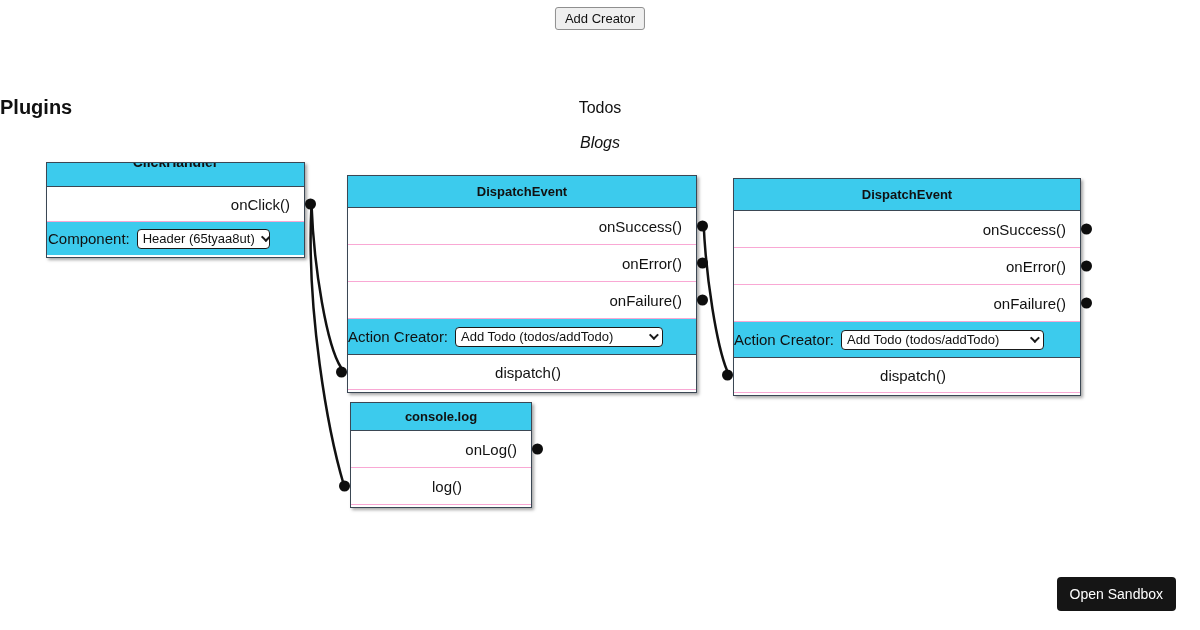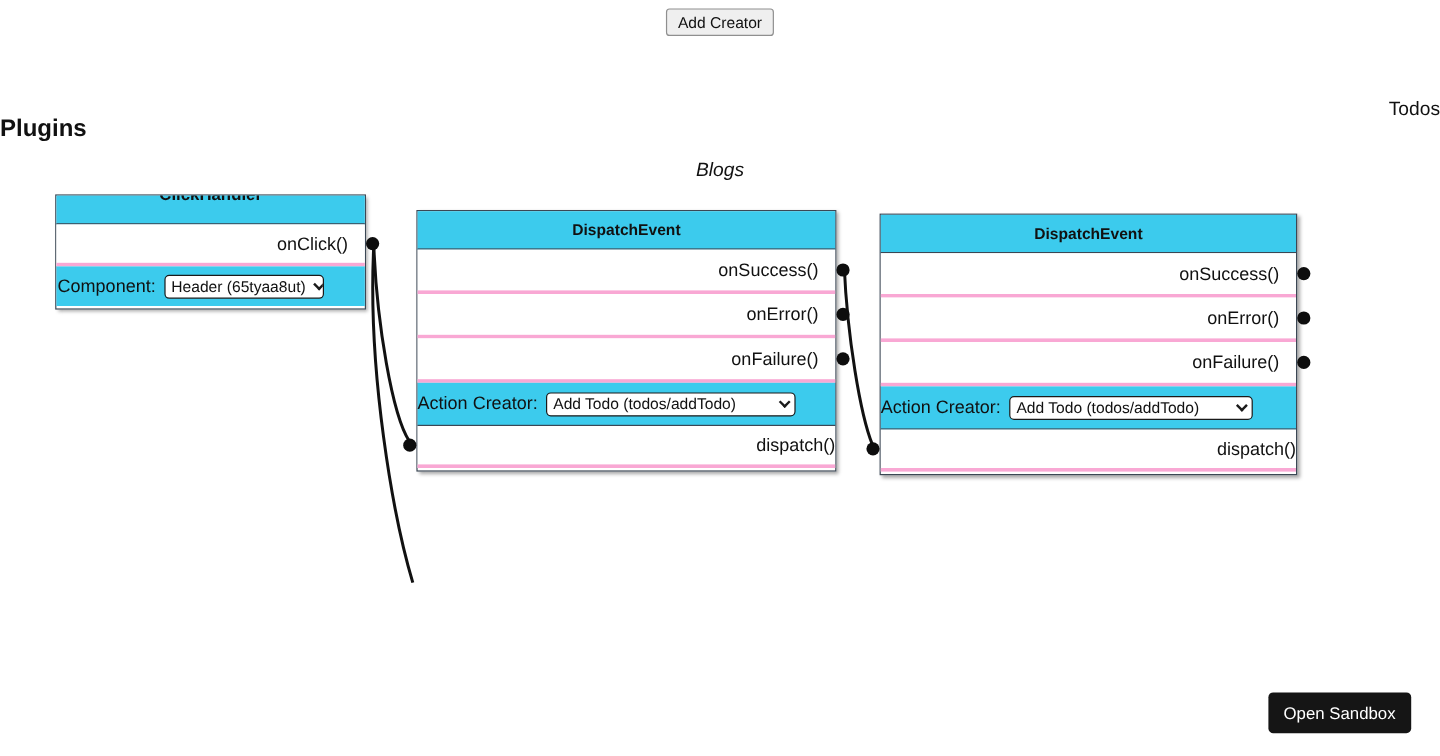--- a/index.html
+++ b/index.html
@@ -11,36 +11,36 @@
 
   
   .add-reducer-btn { position: absolute; top: 7px; left: 50%; transform: translateX(-50%);
     background: #efefef; border: 1px solid #8f8f8f; border-radius: 3px;
     font-size: 13px; padding: 3px 9px; color: #111; cursor: pointer;
     font-family: "Liberation Sans", sans-serif; }
   .page-title { position: absolute; top: 50px; left: 0; width: 100%;
     text-align: left; font-size: 20px; font-weight: bold; margin-top: 46px; }
   .plugin-item { position: absolute; left: 0; width: 100%;
     text-align: center; font-size: 16px; }
-  .plugin-item.todos { top: 83px; text-align: right; }
+  .plugin-item.todos { top: 99px; }
   .plugin-item.blogs { top: 134px; font-style: italic; }
 
   
   .node { position: absolute; background: #fff;
     border: 1px solid #3b4754; box-shadow: 2px 2px 3px rgba(0,0,0,0.35);
     padding-bottom: 2px; }
   .node-title { background: #3ccbed; border-bottom: 1px solid #3b4754;
     font-weight: bold; font-size: 13px; text-align: center;
     display: flex; align-items: center; justify-content: center;
     position: relative; overflow: hidden; cursor: move; }
   .port-row { position: relative; background: #fff;
-    border-bottom: 3px solid #f9a8d4; display: flex; align-items: center;
+    border-bottom: 1px solid #f9a8d4; display: flex; align-items: center;
     font-size: 15px; }
   .port-row.out { justify-content: flex-end; padding-right: 14px; }
-  .port-row.in  { justify-content: flex-end; padding-left: 12px; }
+  .port-row.in  { justify-content: center; padding-left: 12px; }
   .prop-row { position: relative; background: #3ccbed;
     border-bottom: 1px solid #3b4754; display: flex; align-items: center;
     font-size: 15px; }
   .prop-label { white-space: nowrap; }
 
   .dot { position: absolute; width: 11px; height: 11px; background: #0d0d0d;
     border-radius: 50%; top: 50%; transform: translateY(-50%); cursor: crosshair; z-index: 7; }
   .dot.out { right: -12px; }
   .dot.in  { left: -12px; }
 
@@ -164,20 +164,33 @@
         <span>Add Todo (todos/addTodo)</span>
         <span class="chevron"></span>
       </span>
     </div>
     <div class="port-row in">
       <span>dispatch()</span>
       <span class="dot in"></span>
     </div>
   </div>
 
+  <div class="node console-log">
+    <div class="node-title">
+      <span>console.log</span>
+    </div>
+    <div class="port-row out">
+      <span>onLog()</span>
+      <span class="dot out"></span>
+    </div>
+    <div class="port-row in">
+      <span>log()</span>
+      <span class="dot in"></span>
+    </div>
+  </div>
 
   <svg class="wires" viewBox="0 0 1200 630" xmlns="http://www.w3.org/2000/svg">
     <path d="M311.5,204.5 C314,270 327,346 341,367.5" stroke="#111111" stroke-width="2.5" fill="none"></path>
     <path d="M311.5,204.5 C306,310 328,432 344,485.5" stroke="#111111" stroke-width="2.5" fill="none"></path>
     <path d="M703.5,221.5 C706,280 717,346 727,370.5" stroke="#111111" stroke-width="2.5" fill="none"></path>
   </svg>
 
   <button class="open-sandbox-btn">Open Sandbox</button>
 </div>
 

